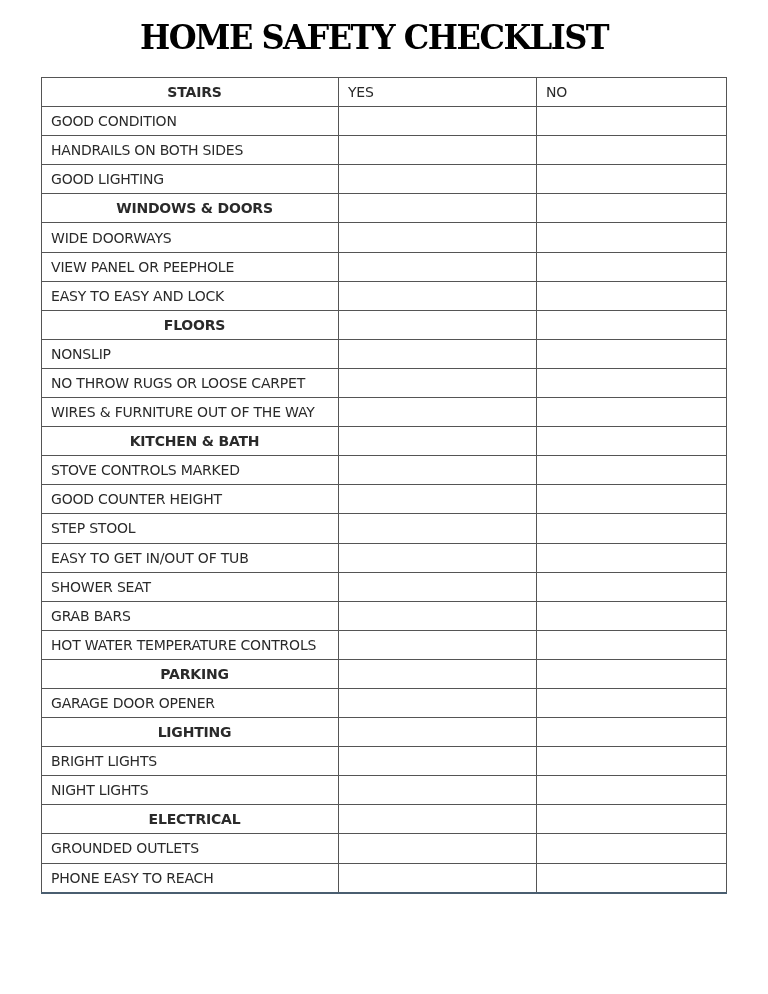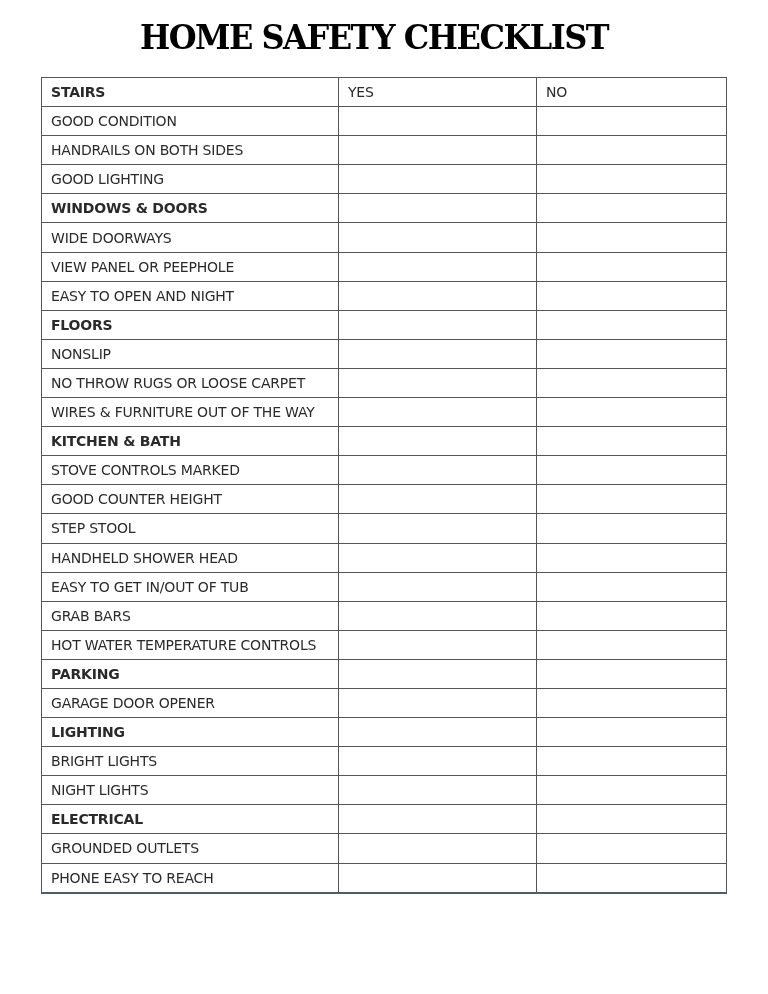--- a/index.html
+++ b/index.html
@@ -16,21 +16,21 @@
   }
   table.checklist td {
     border: 1px solid #555; height: 28px; padding: 0 0 0 9px;
     font-size: 14px; letter-spacing: -0.2px; color: #2a2a2a;
     white-space: nowrap; overflow: hidden; vertical-align: middle;
   }
   table.checklist tr { height: 29.1px; }
   td.c-item { width: 287px; }
   td.c-yes { width: 188px; }
   td.c-no { width: 180px; }
-  td.section { font-weight: bold; color: #111; }
+  td.section { font-weight: bold; color: #111; text-align: center; }
 </style>
 </head>
 <body>
 
 <div class="title">HOME SAFETY CHECKLIST</div>
 
 <table class="checklist">
   <tbody id="checklist-body">
       <tr>
         <td class="c-item section">STAIRS</td>
@@ -61,21 +61,21 @@
         <td class="c-item">WIDE DOORWAYS</td>
         <td class="c-yes"></td>
         <td class="c-no"></td>
       </tr>
       <tr>
         <td class="c-item">VIEW PANEL OR PEEPHOLE</td>
         <td class="c-yes"></td>
         <td class="c-no"></td>
       </tr>
       <tr>
-        <td class="c-item">EASY TO OPEN AND NIGHT</td>
+        <td class="c-item">EASY TO EASY AND LOCK</td>
         <td class="c-yes"></td>
         <td class="c-no"></td>
       </tr>
       <tr>
         <td class="c-item section">FLOORS</td>
         <td class="c-yes"></td>
         <td class="c-no"></td>
       </tr>
       <tr>
         <td class="c-item">NONSLIP</td>
@@ -106,26 +106,26 @@
         <td class="c-item">GOOD COUNTER HEIGHT</td>
         <td class="c-yes"></td>
         <td class="c-no"></td>
       </tr>
       <tr>
         <td class="c-item">STEP STOOL</td>
         <td class="c-yes"></td>
         <td class="c-no"></td>
       </tr>
       <tr>
-        <td class="c-item">HANDHELD SHOWER HEAD</td>
+        <td class="c-item">EASY TO GET IN/OUT OF TUB</td>
         <td class="c-yes"></td>
         <td class="c-no"></td>
       </tr>
       <tr>
-        <td class="c-item">EASY TO GET IN/OUT OF TUB</td>
+        <td class="c-item">SHOWER SEAT</td>
         <td class="c-yes"></td>
         <td class="c-no"></td>
       </tr>
       <tr>
         <td class="c-item">GRAB BARS</td>
         <td class="c-yes"></td>
         <td class="c-no"></td>
       </tr>
       <tr>
         <td class="c-item">HOT WATER TEMPERATURE CONTROLS</td>

